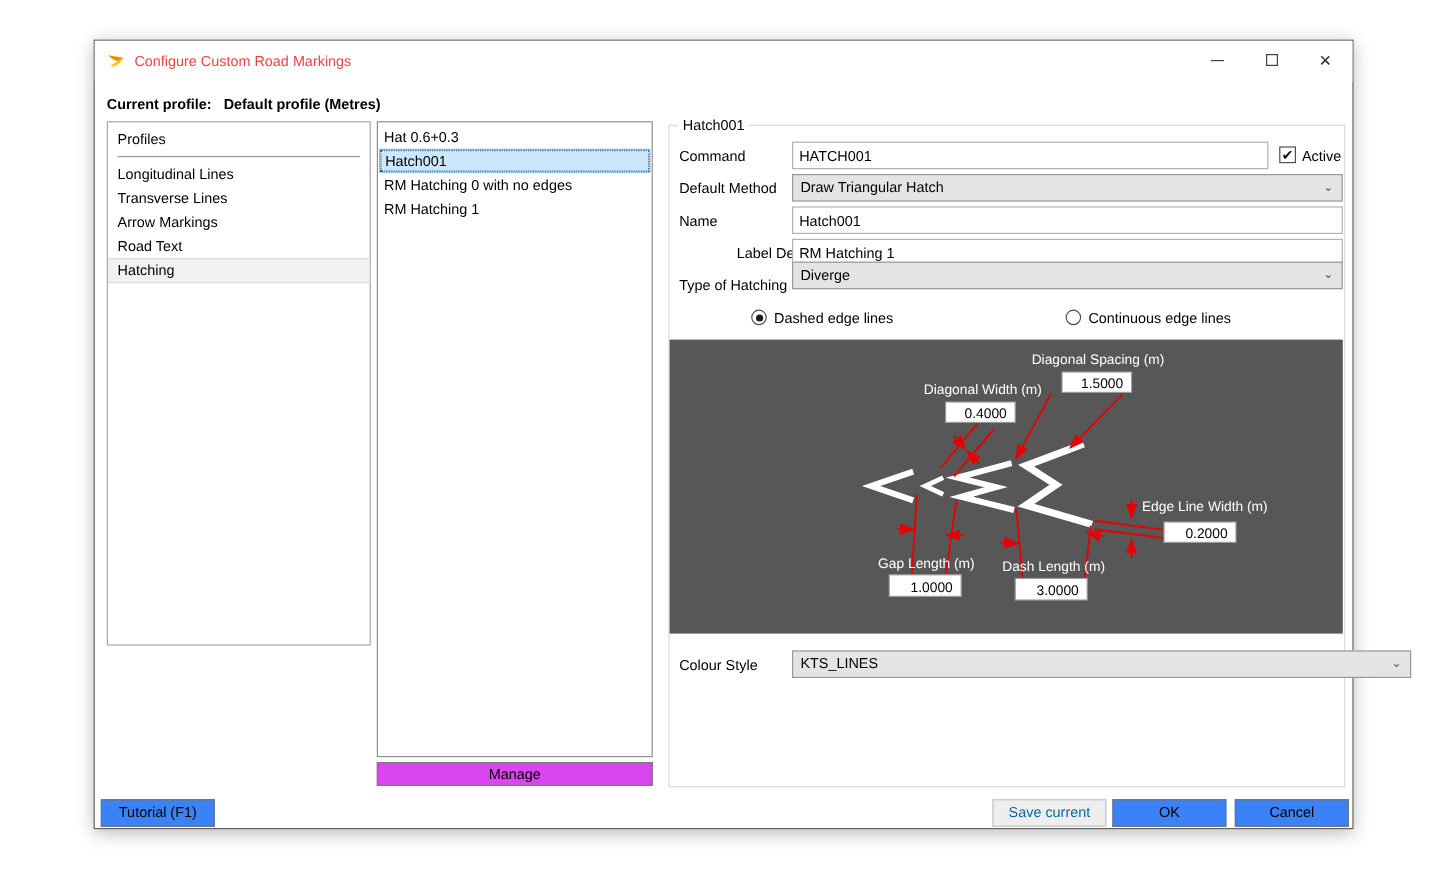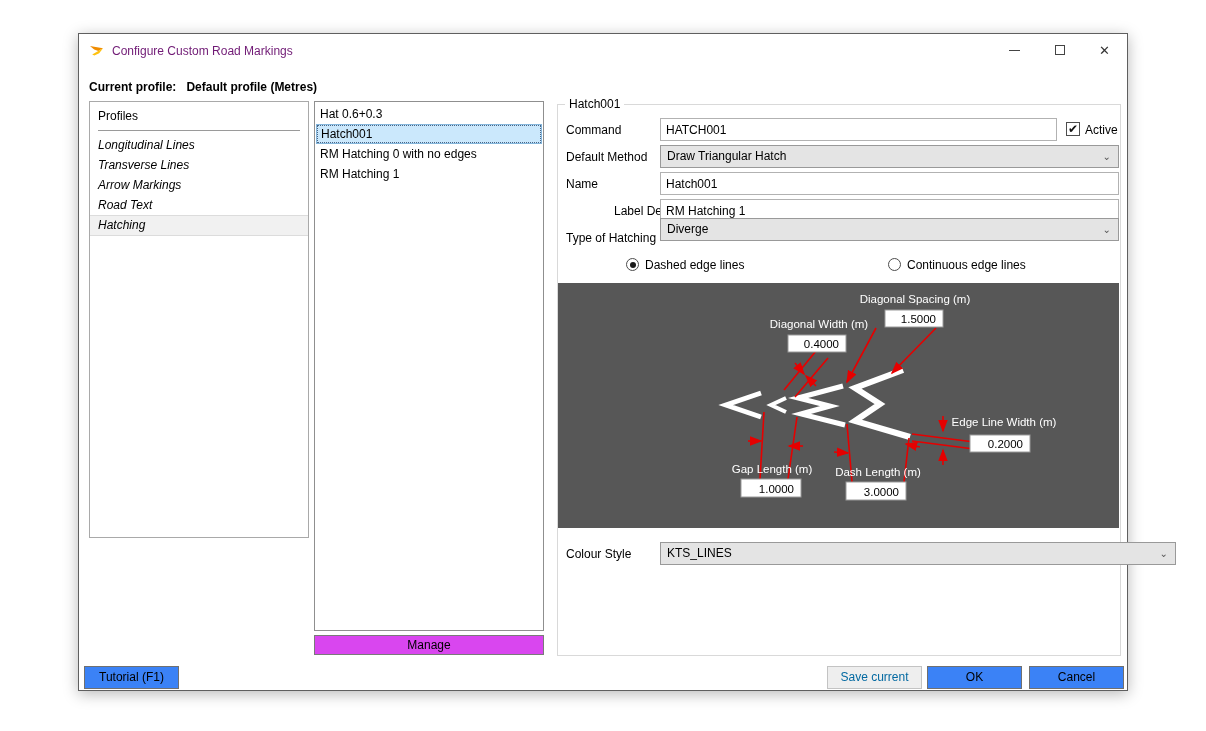--- a/index.html
+++ b/index.html
@@ -5,33 +5,33 @@
   * { margin:0; padding:0; box-sizing:border-box; }
   html,body { width:1206px; height:731px; background:#ffffff; font-family:"Liberation Sans", sans-serif; overflow:hidden; }
   .dialog {
     position:absolute; left:78px; top:33px; width:1050px; height:658px;
     background:#fff; border:1px solid #5f5f5f; box-shadow:0 3px 14px rgba(0,0,0,.28);
     font-size:12px; color:#000;
   }
   
   .titlebar { position:absolute; left:0; top:0; right:0; height:34px; background:#fff; }
   .app-icon { position:absolute; left:11px; top:11px; width:15px; height:13px; }
-  .title-text { position:absolute; left:33px; top:10px; font-size:12px; color:#701a75; white-space:nowrap; }
+  .title-text { position:absolute; left:33px; top:10px; font-size:12px; color:#ef4444; white-space:nowrap; }
   .win-btns { position:absolute; right:0; top:0; height:32px; display:flex; }
   .win-btn { width:45px; height:32px; display:flex; align-items:center; justify-content:center; color:#333; }
   .glyph-min { width:11px; height:1px; background:#444; display:inline-block; }
   .glyph-max { width:10px; height:10px; border:1px solid #444; display:inline-block; }
   .glyph-close { font-size:13px; color:#333; line-height:1; }
   
   .profile-line { position:absolute; left:10px; top:46px; white-space:nowrap;font-weight:bold; }
   
   .profiles-panel { position:absolute; left:10px; top:67px; width:220px; height:437px; border:1px solid #a9a9a9; background:#fff; }
   .profiles-header { padding:7px 8px 5px 8px; }
   .profiles-sep { height:1px; background:#9a9a9a; margin:2px 8px 4px 8px; }
-  .profile-item { height:20px; line-height:20px; padding-left:8px; cursor:default;font-style:italic; }
+  .profile-item { height:20px; line-height:20px; padding-left:8px; cursor:default; }
   .profile-item.selected { background:#f1f1f1; border-top:1px solid #dcdcdc; border-bottom:1px solid #dcdcdc; height:21px; line-height:19px; }
   
   .markings-list { position:absolute; left:235px; top:67px; width:230px; height:530px; border:1px solid #8f8f8f; background:#fff; padding-top:2px; }
   .marking-item { height:20px; line-height:20px; padding-left:4px; margin:0 1px; }
   .marking-item.selected { background:#cbe8fc; border:1px solid #84b6dc; outline:1px dotted #4a6584; outline-offset:-2px; line-height:18px; }
   .manage-btn { position:absolute; left:235px; top:601px; width:230px; height:20px; background:#d946ef; border:1px solid #7a7a7a; text-align:center; line-height:18px; }
   
   .groupbox { position:absolute; left:478px; top:70px; width:564px; height:552px; border:1px solid #d9d9d9; }
   .groupbox-label { position:absolute; left:486px; top:63px; background:#fff; padding:0 4px; }
   .field-label { position:absolute; white-space:nowrap; }

